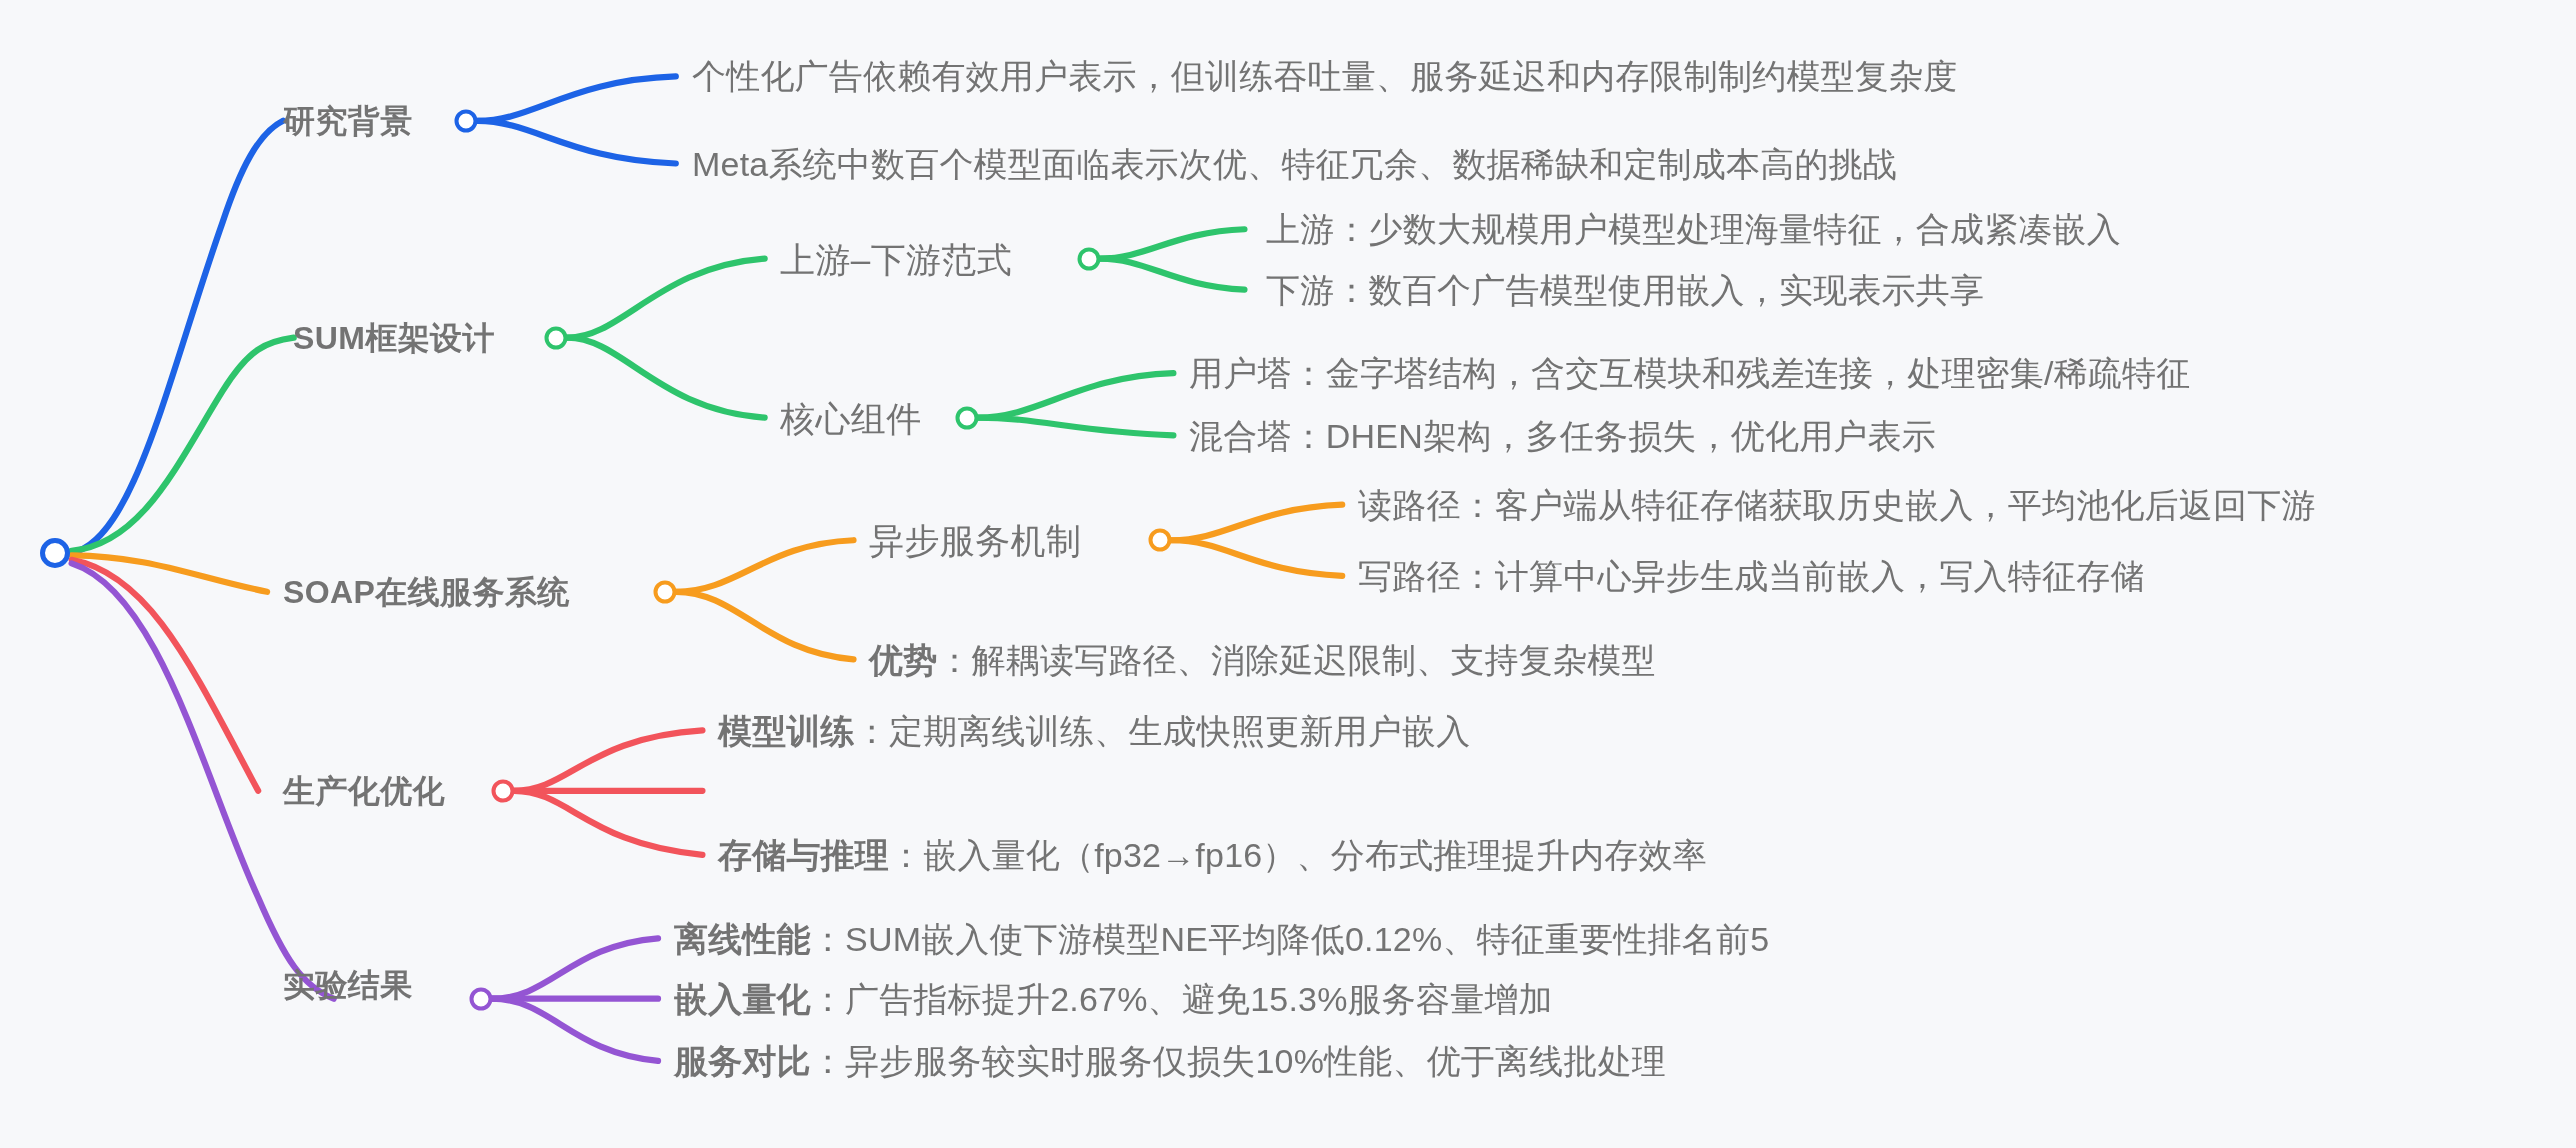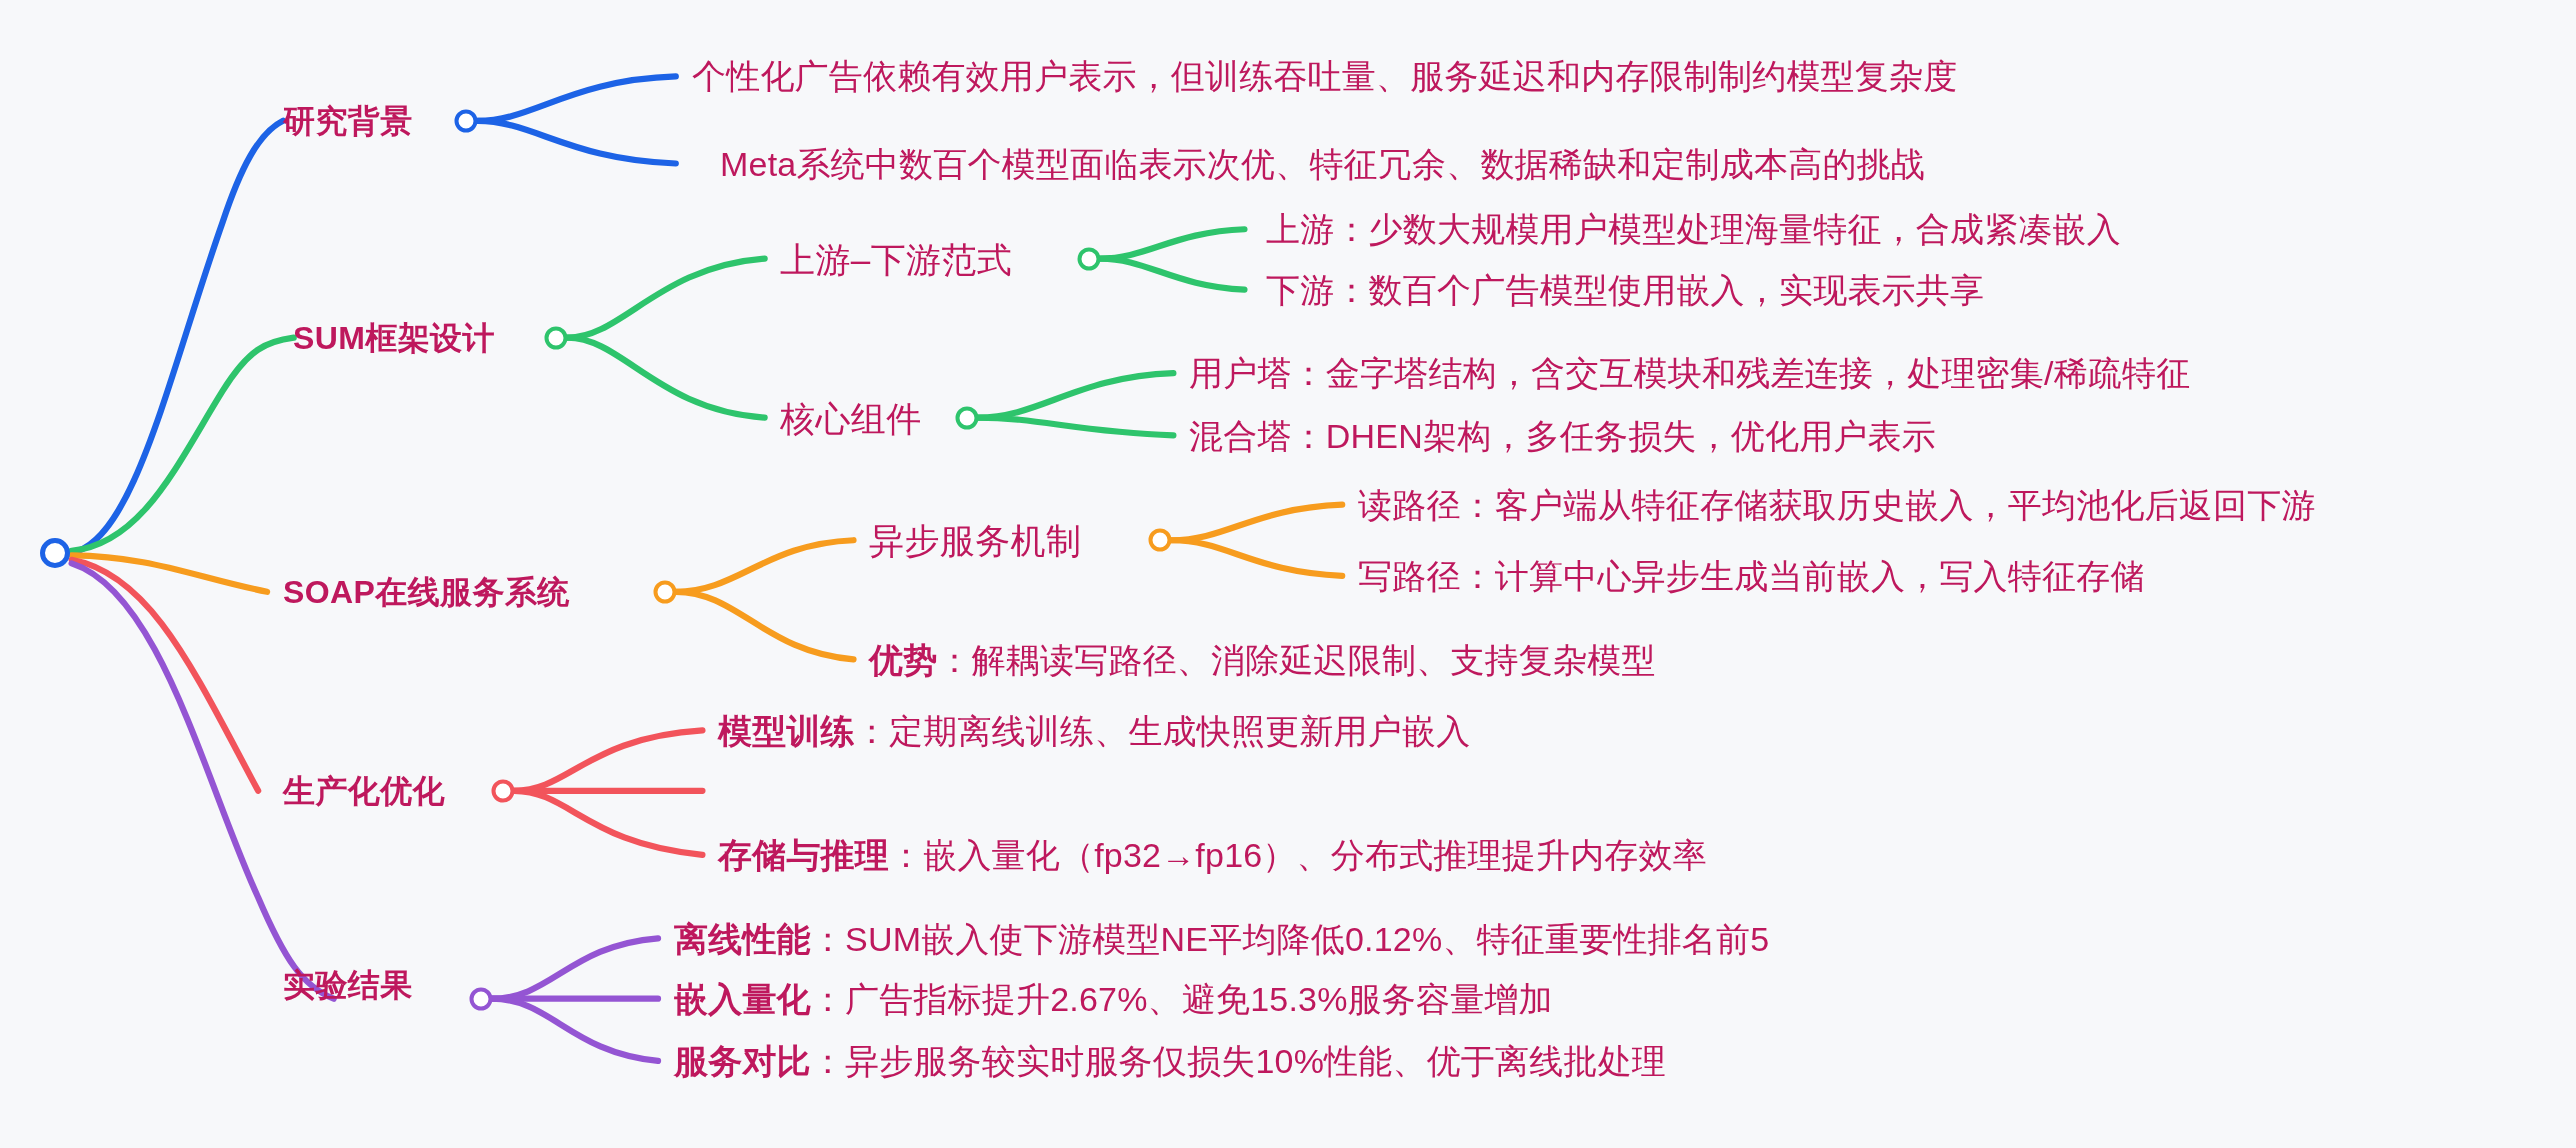--- a/index.html
+++ b/index.html
@@ -23,21 +23,21 @@
   #edges {
     position: absolute;
     left: 0;
     top: 0;
     width: 2576px;
     height: 1148px;
   }
   .node-label {
     position: absolute;
     white-space: nowrap;
-    color: #be185d;
+    color: #737373;
     line-height: 1;
   }
   .lvl1 {
     font-weight: bold;
     font-size: 32px;
     letter-spacing: 0.4px;
     transform: translateY(-50%);
   }
   .lvl2 {
     font-weight: normal;
@@ -118,21 +118,21 @@
       <path d="M 553 1124 C 620 1124 640 1184 740 1194" stroke="#9455d3"></path>
     </g>
   </svg>
 
   <div class="dot dot-root" style="left:55px; top:553px;"></div>
 
   <div class="node-label lvl1" style="left:283px; top:121px;">研究背景</div>
   <div class="dot dot-b" style="left:466px; top:121px; border-color:#1d63e6;"></div>
 
   <div class="node-label lvl3" style="left:692px; top:76px;">个性化广告依赖有效用户表示，但训练吞吐量、服务延迟和内存限制制约模型复杂度</div>
-  <div class="node-label lvl3" style="left:692px; top:164px;margin-left:28px;">Meta系统中数百个模型面临表示次优、特征冗余、数据稀缺和定制成本高的挑战</div>
+  <div class="node-label lvl3" style="left:692px; top:164px;">Meta系统中数百个模型面临表示次优、特征冗余、数据稀缺和定制成本高的挑战</div>
 
   <div class="node-label lvl1" style="left:293px; top:338px;">SUM框架设计</div>
   <div class="dot dot-b" style="left:556px; top:338px; border-color:#2ec46c;"></div>
 
   <div class="node-label lvl2" style="left:780px; top:259px;">上游–下游范式</div>
   <div class="dot dot-b" style="left:1089px; top:259px; border-color:#2ec46c;"></div>
 
   <div class="node-label lvl3" style="left:1266px; top:229px;">上游：少数大规模用户模型处理海量特征，合成紧凑嵌入</div>
   <div class="node-label lvl3" style="left:1266px; top:290px;">下游：数百个广告模型使用嵌入，实现表示共享</div>
 

